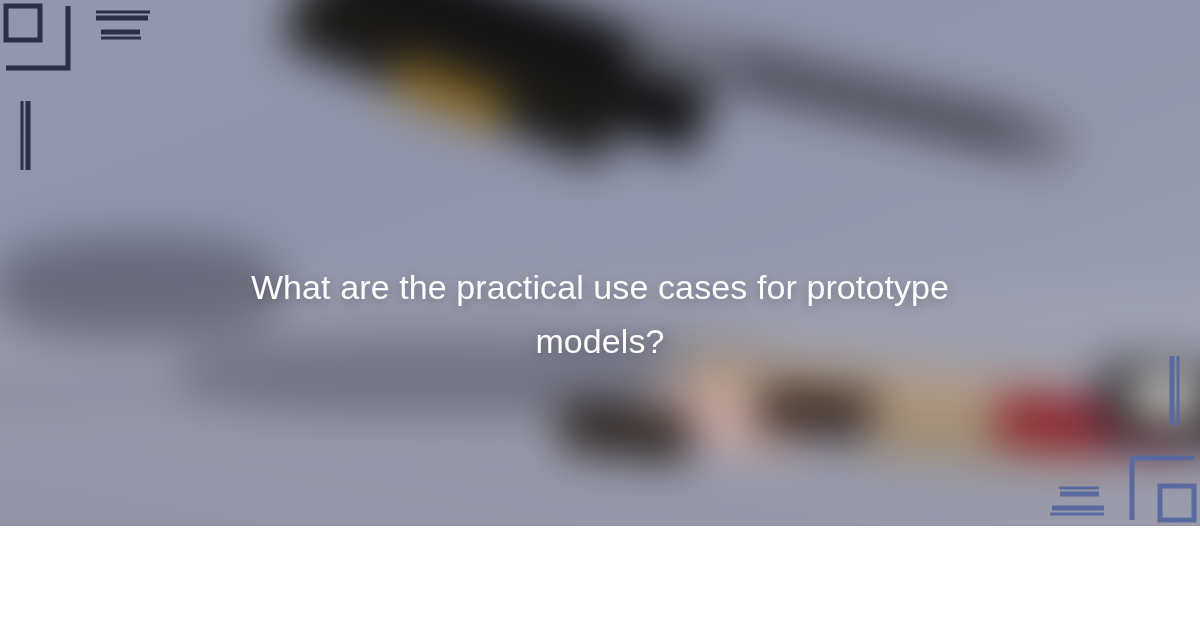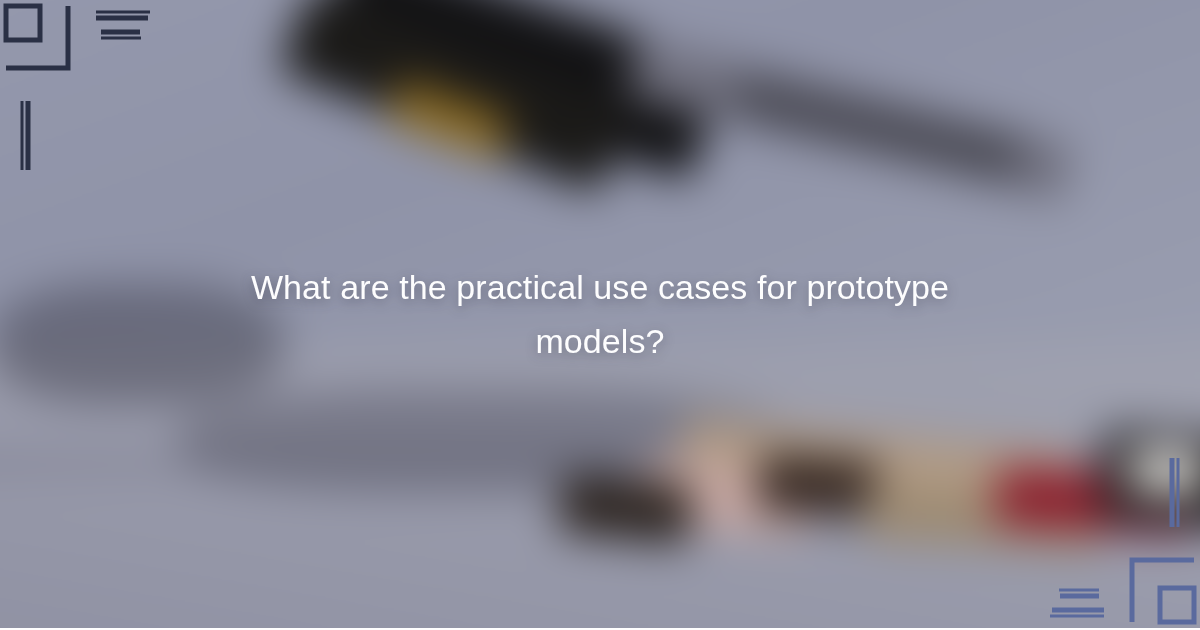--- a/index.html
+++ b/index.html
@@ -4,21 +4,21 @@
 <title>Prototype Models Banner</title>
 <style>
   * { margin:0; padding:0; box-sizing:border-box; }
   html, body {
     width:1200px; height:630px;
     overflow:hidden;
     font-family:"Liberation Sans", sans-serif;
   }
   #stage {
     position:relative;
-    width:1200px; height:628px;
+    width:1200px; height:526px;
     background:#000000;
     overflow:hidden;
   }
 
   
   #photo {
     position:absolute; inset:-60px;
     filter:blur(22px);
     background:#9498ac;
   }

